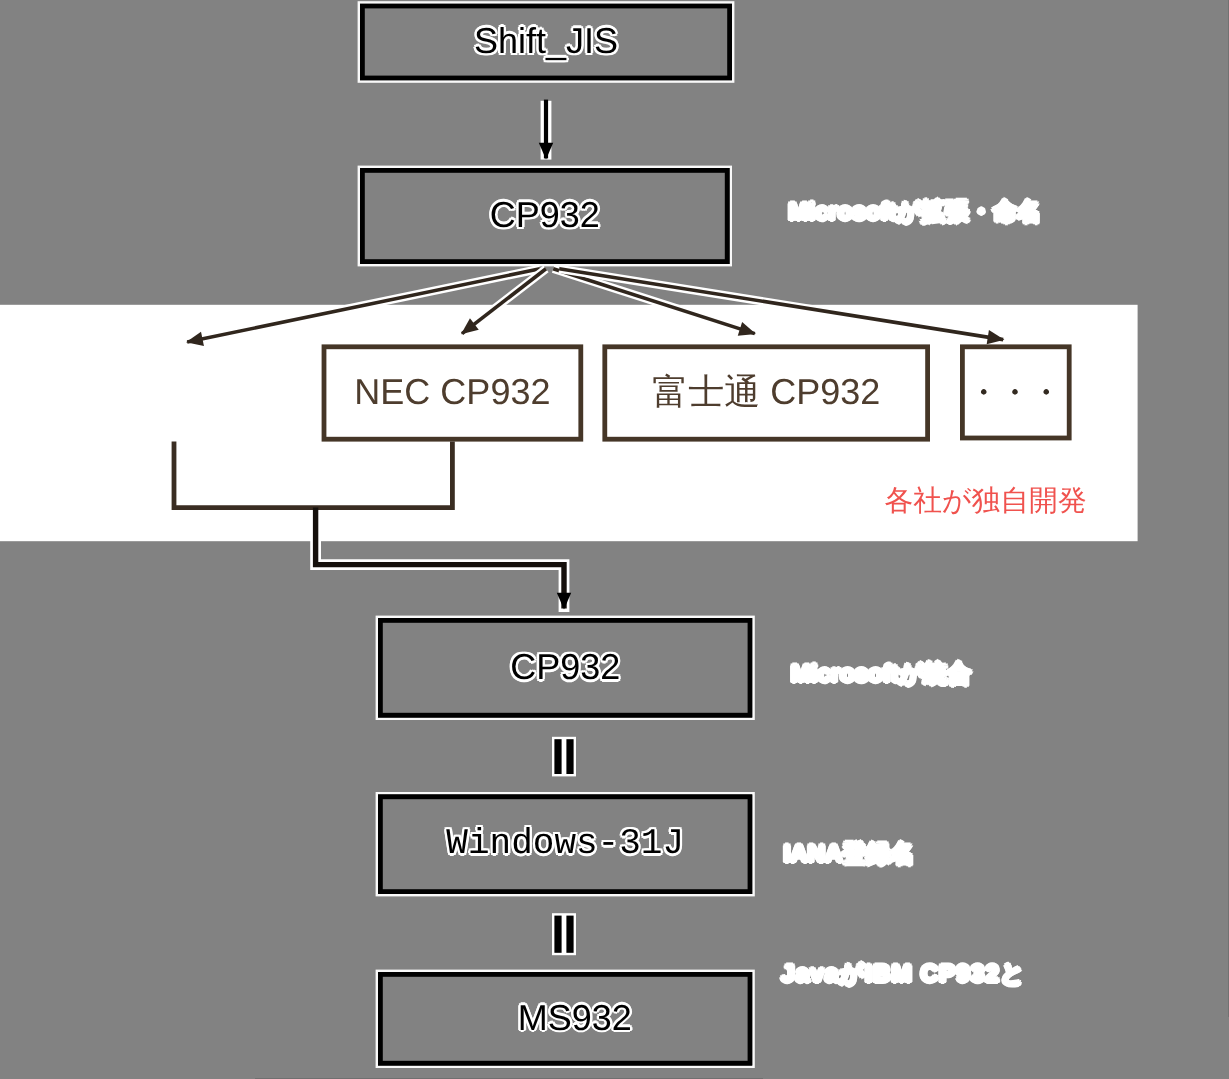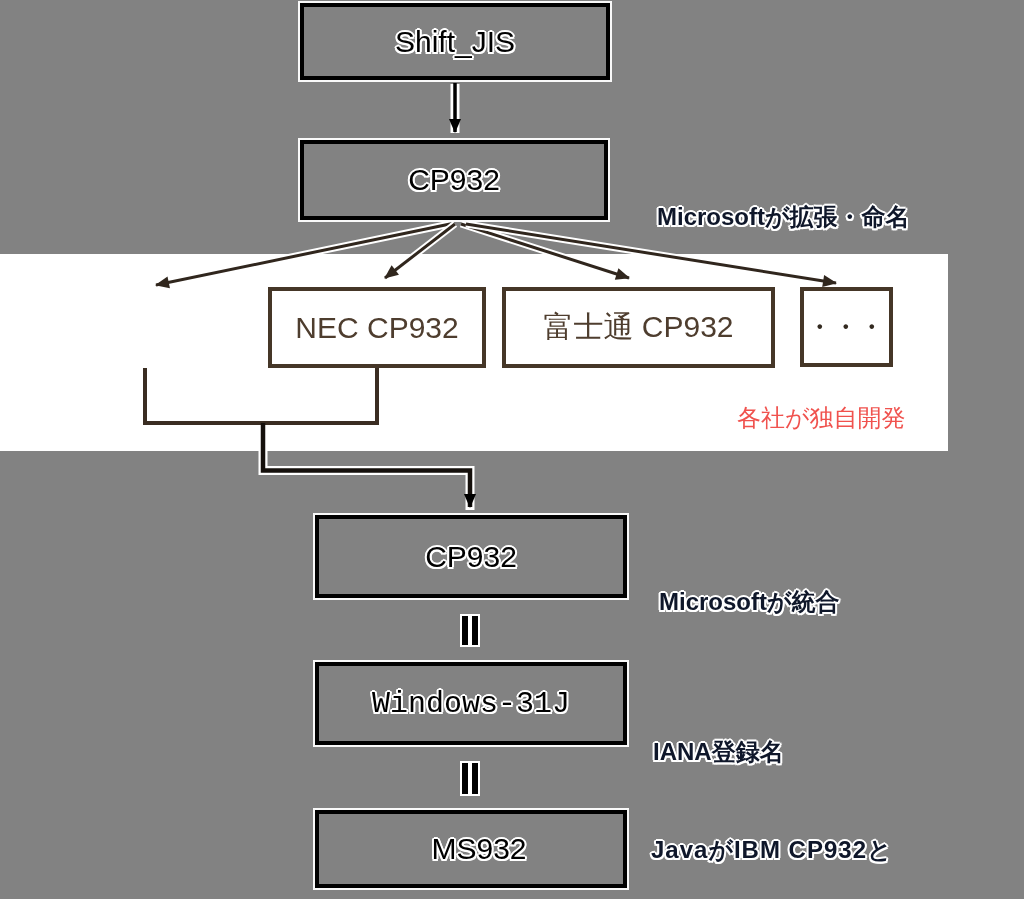--- a/index.html
+++ b/index.html
@@ -21,41 +21,40 @@
     text-shadow:2px 0 0 #fff,-2px 0 0 #fff,0 2px 0 #fff,0 -2px 0 #fff,
       1.5px 1.5px 0 #fff,-1.5px 1.5px 0 #fff,1.5px -1.5px 0 #fff,-1.5px -1.5px 0 #fff;
   }
   .node.vendor{
     border:4px solid #453627;background:#ffffff;color:#4e3d2e;font-size:30px;
   }
   .node.vendor.dots{font-size:24px;font-weight:bold;letter-spacing:2px;color:#332a20;}
   .wires{position:absolute;left:0;top:0;pointer-events:none;}
   .ann{position:absolute;font-weight:bold;white-space:nowrap;line-height:1.25;}
   .ann.halo{
-    color:#0f172a;font-size:24px;
+    color:#ffffff;font-size:20px;
     text-shadow:2px 0 0 #fff,-2px 0 0 #fff,0 2px 0 #fff,0 -2px 0 #fff,
       1.5px 1.5px 0 #fff,-1.5px 1.5px 0 #fff,1.5px -1.5px 0 #fff,-1.5px -1.5px 0 #fff;
-    margin-top:37px;
   }
   .ann.soft{color:#f0524e;font-size:24px;font-weight:normal;}
   .ann.twoline{line-height:33px;letter-spacing:1px;}
   .eq{position:absolute;left:462px;width:16px;display:flex;justify-content:space-between;}
   .eq .bar{
     display:block;width:6px;height:100%;background:#000000;
     box-shadow:0 0 0 2px #ffffff;
   }
 </style>
 </head>
 <body>
 
 <div class="canvas">
 
   <div class="band"></div>
 
-  <div class="node dark" style="left:300px;top:3px;width:310px;height:77px;text-align:center;">
+  <div class="node dark" style="left:300px;top:3px;width:310px;height:64px;text-align:center;">
     <span class="lbl">Shift_JIS</span>
   </div>
 
   <div class="node dark" style="left:300px;top:140px;width:308px;height:80px;">
     <span class="lbl">CP932</span>
   </div>
 
 
   <div class="node vendor" style="left:268px;top:287px;width:218px;height:81px;">
     <span class="lbl">NEC CP932</span>

